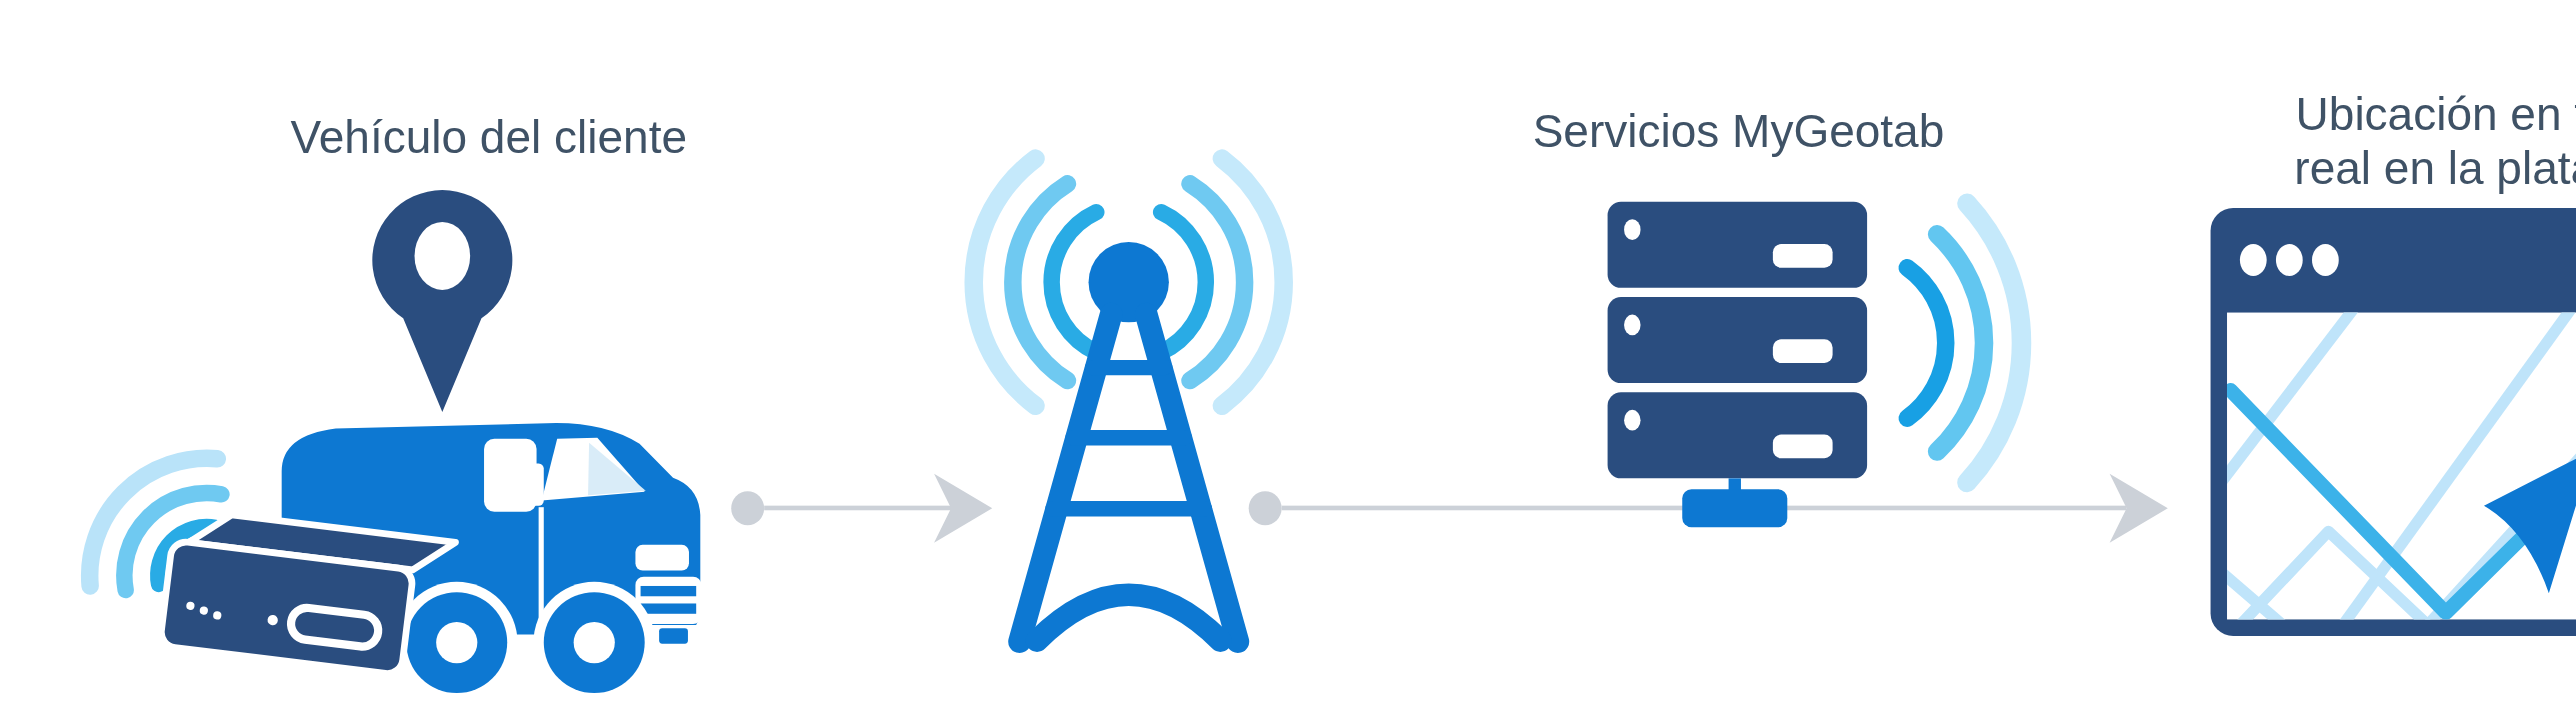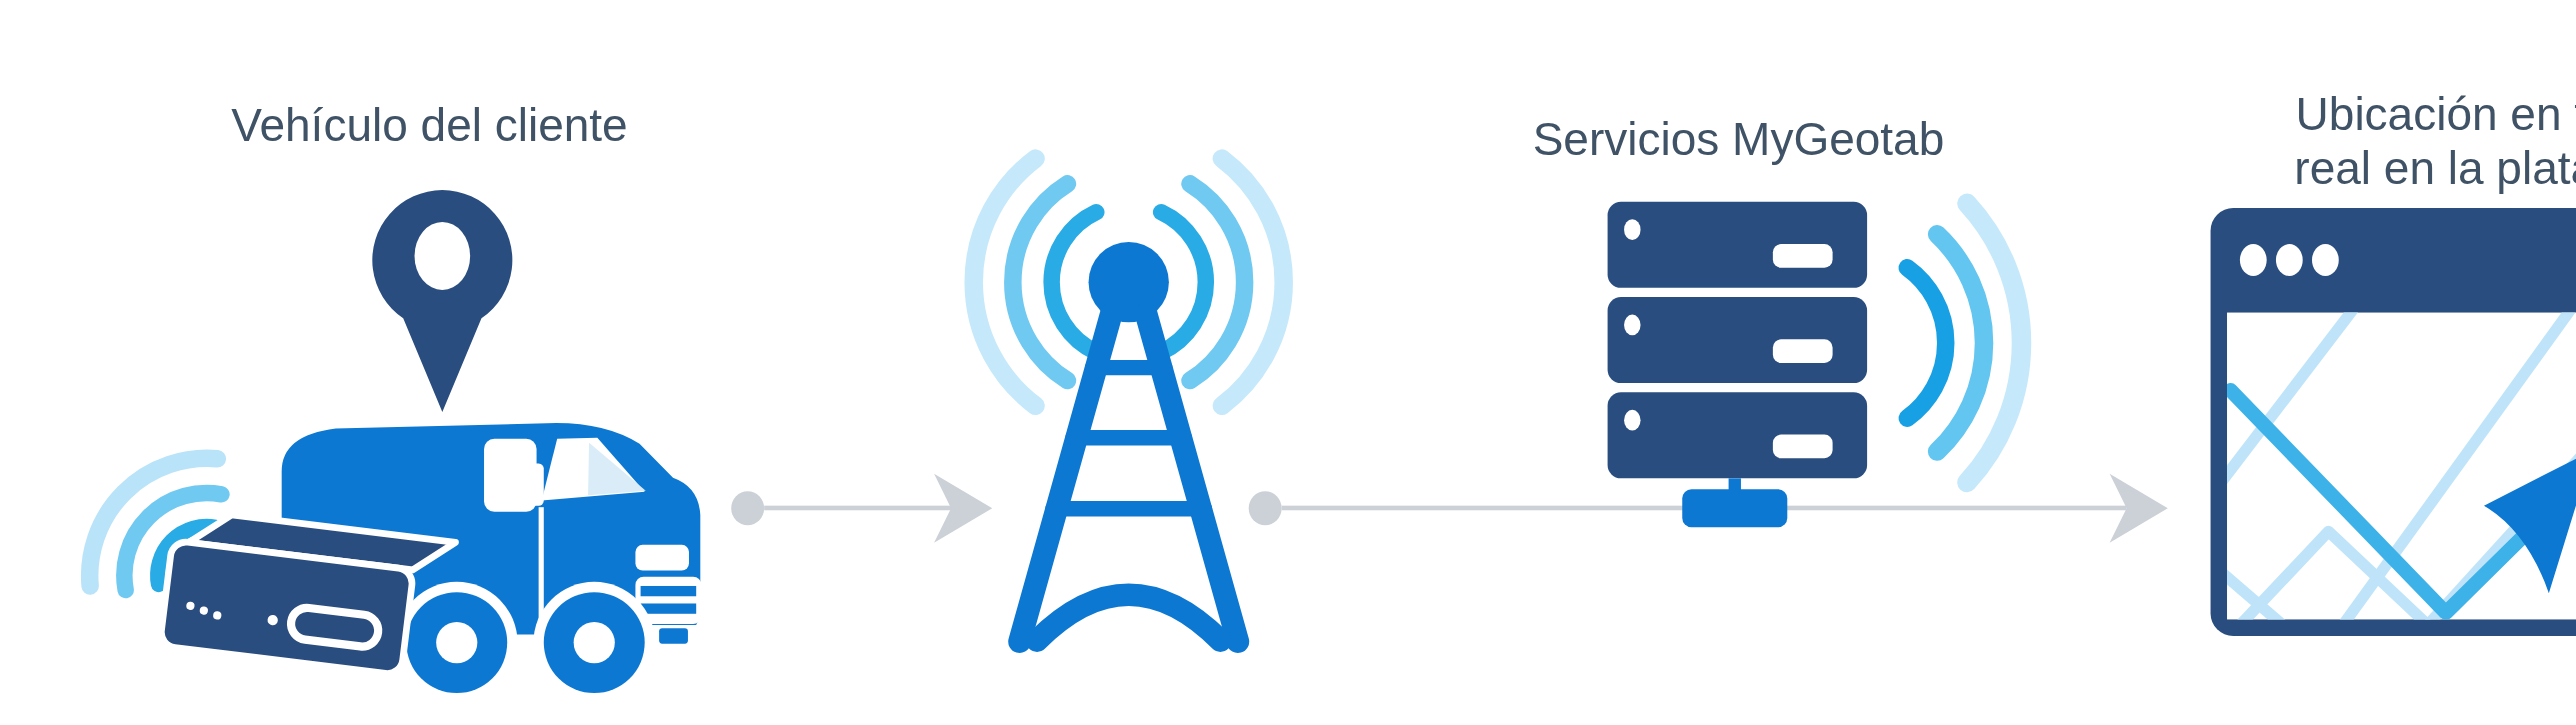--- a/index.html
+++ b/index.html
@@ -160,24 +160,24 @@
           <path d="M4335,1228 L4520,1032 L4728,1228" stroke-linejoin="round"></path>
           <path d="M4700,1228 L5180,700"></path>
           <path d="M5395,700 L5108,992"></path>
         </g>
         <path d="M4330,758 L4748,1190 L4916,1024" fill="none" stroke="#3cb2e9" stroke-width="28" stroke-linecap="round" stroke-linejoin="round"></path>
         <path d="M5034,874 L4948,1152 Q4906,1032 4822,982 Z" fill="#0d78d2"></path>
       </g>
     </g>
   </svg>
 
-  <div class="stage-label" style="left:172px;top:98px;width:515px;">Vehículo del cliente</div>
+  <div class="stage-label" style="left:172px;top:110px;width:515px;text-align:right;">Vehículo del cliente</div>
 
 
-  <div class="stage-label" style="left:1455px;top:112px;width:567px;">Servicios MyGeotab</div>
+  <div class="stage-label" style="left:1455px;top:104px;width:567px;">Servicios MyGeotab</div>
 
   <div class="stage-label" style="left:2169px;top:87px;width:670px;">
     <span class="line">Ubicación en tiempo</span>
     <span class="line">real en la plataforma</span>
   </div>
 
 </div>
 
 
 </body></html>

